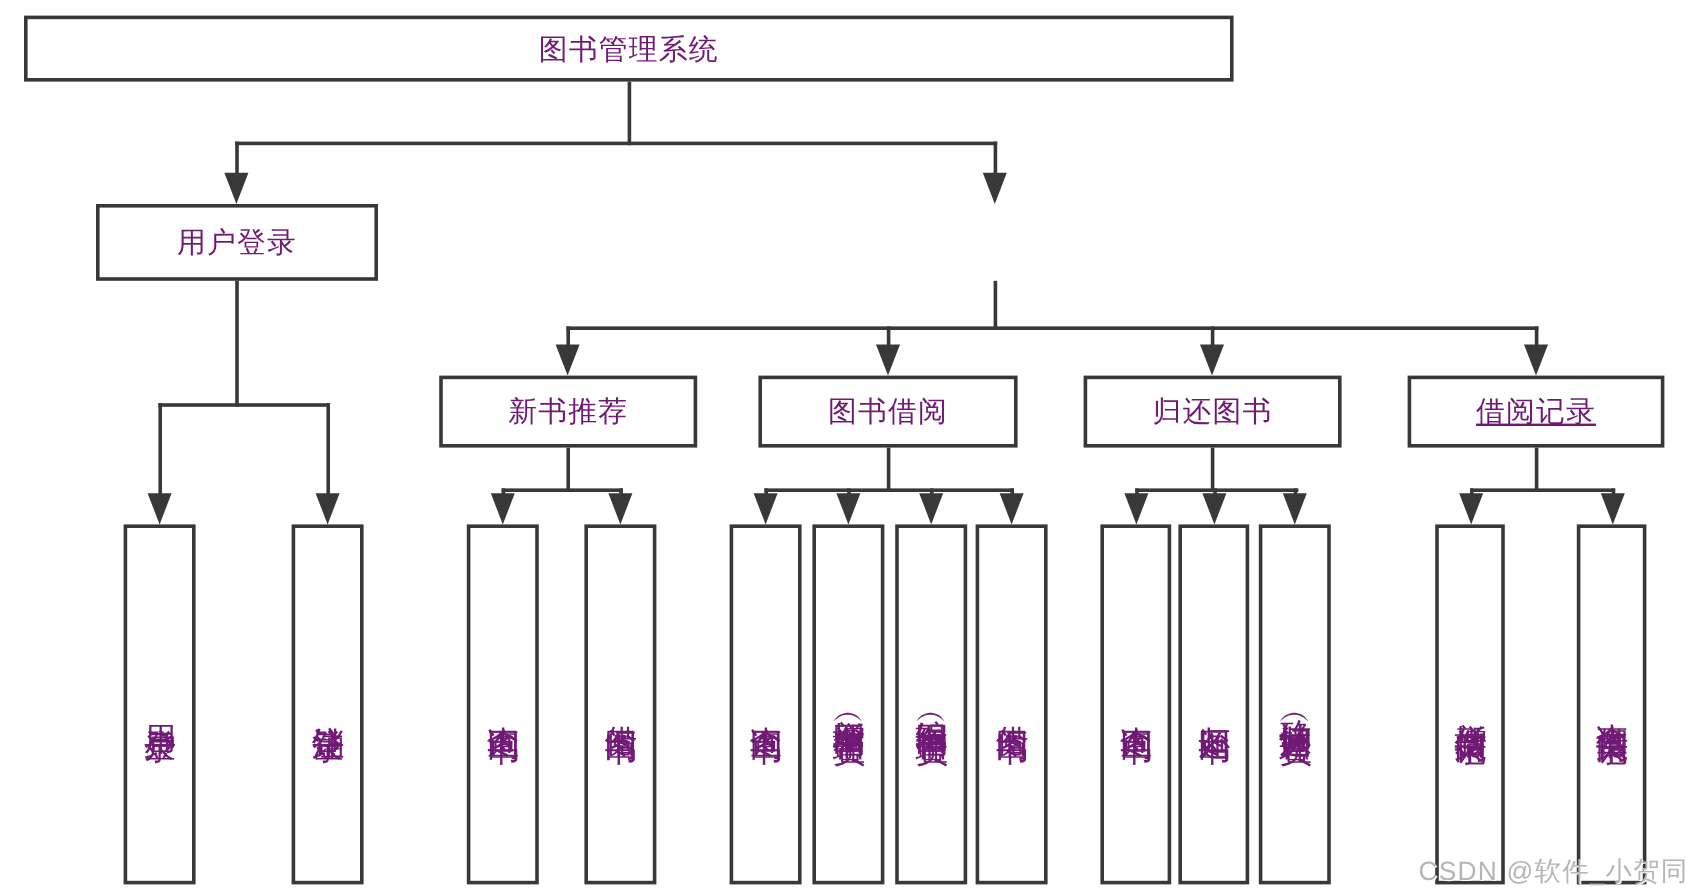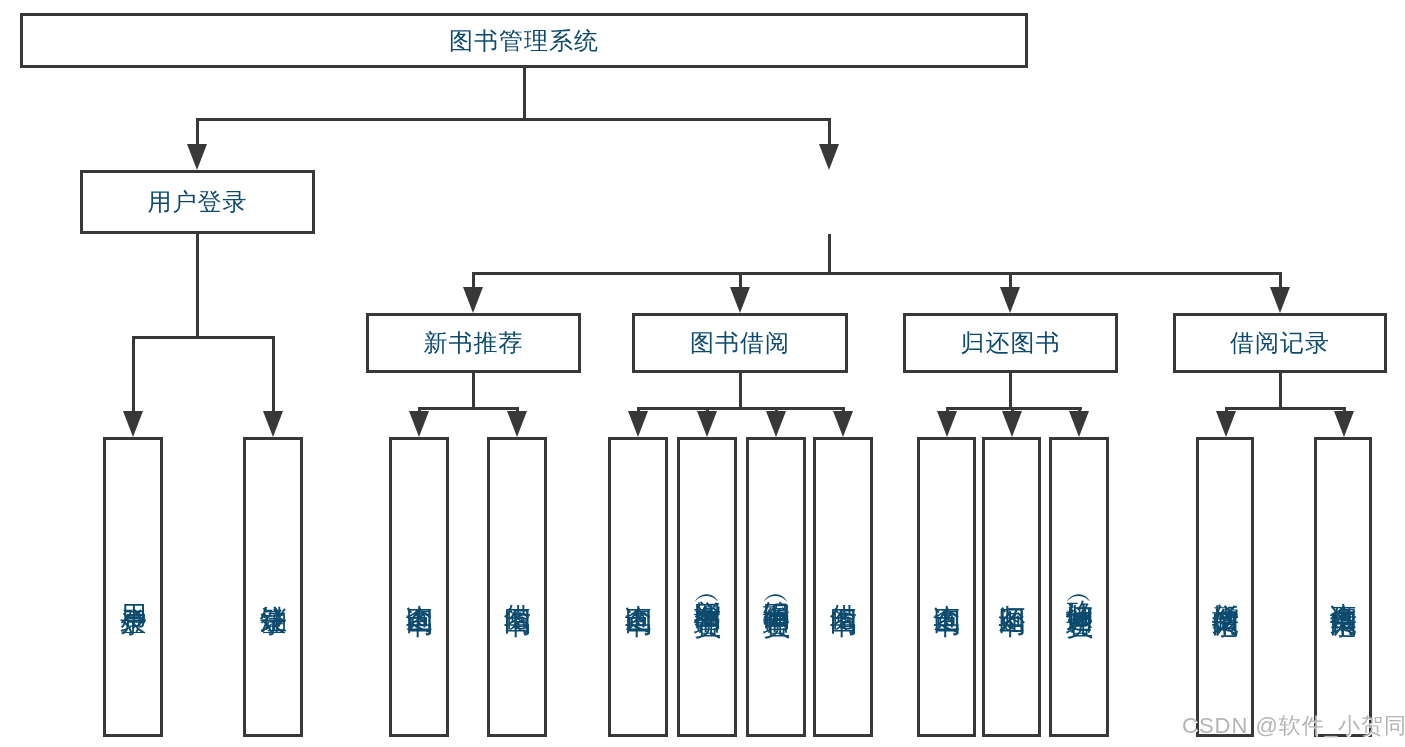--- a/index.html
+++ b/index.html
@@ -11,21 +11,21 @@
     overflow:hidden;
   }
   .box{
     position:absolute;
     box-sizing:border-box;
     border:3px solid #383838;
     background:#ffffff;
     display:flex;
     align-items:center;
     justify-content:center;
-    color:#0c4a6e;
+    color:#701a75;
     font-size:24px;
     letter-spacing:1px;
     white-space:nowrap;
   }
   .vbox{
     writing-mode:vertical-rl;
     text-orientation:mixed;
     font-size:27px;
     letter-spacing:2px;
     line-height:1;
@@ -91,21 +91,21 @@
 
   <div class="box" style="left:366px;top:313px;width:215px;height:60px;">
     <span>新书推荐</span>
   </div>
   <div class="box" style="left:632px;top:313px;width:216px;height:60px;">
     <span>图书借阅</span>
   </div>
   <div class="box" style="left:903px;top:313px;width:215px;height:60px;">
     <span>归还图书</span>
   </div>
-  <div class="box" style="left:1173px;top:313px;width:214px;height:60px;">
+  <div class="box" style="left:1173px;top:313px;width:214px;height:60px;text-decoration:underline;">
     <span>借阅记录</span>
   </div>
 
   <div class="vline" style="left:472px;top:373px;height:37px;"></div>
   <div class="hline" style="left:418px;top:407px;width:101px;"></div>
   <div class="vline" style="left:418px;top:407px;height:8px;"></div>
   <div class="tri" style="left:409px;top:411px;"></div>
   <div class="vline" style="left:516px;top:407px;height:8px;"></div>
   <div class="tri" style="left:507px;top:411px;"></div>
 

